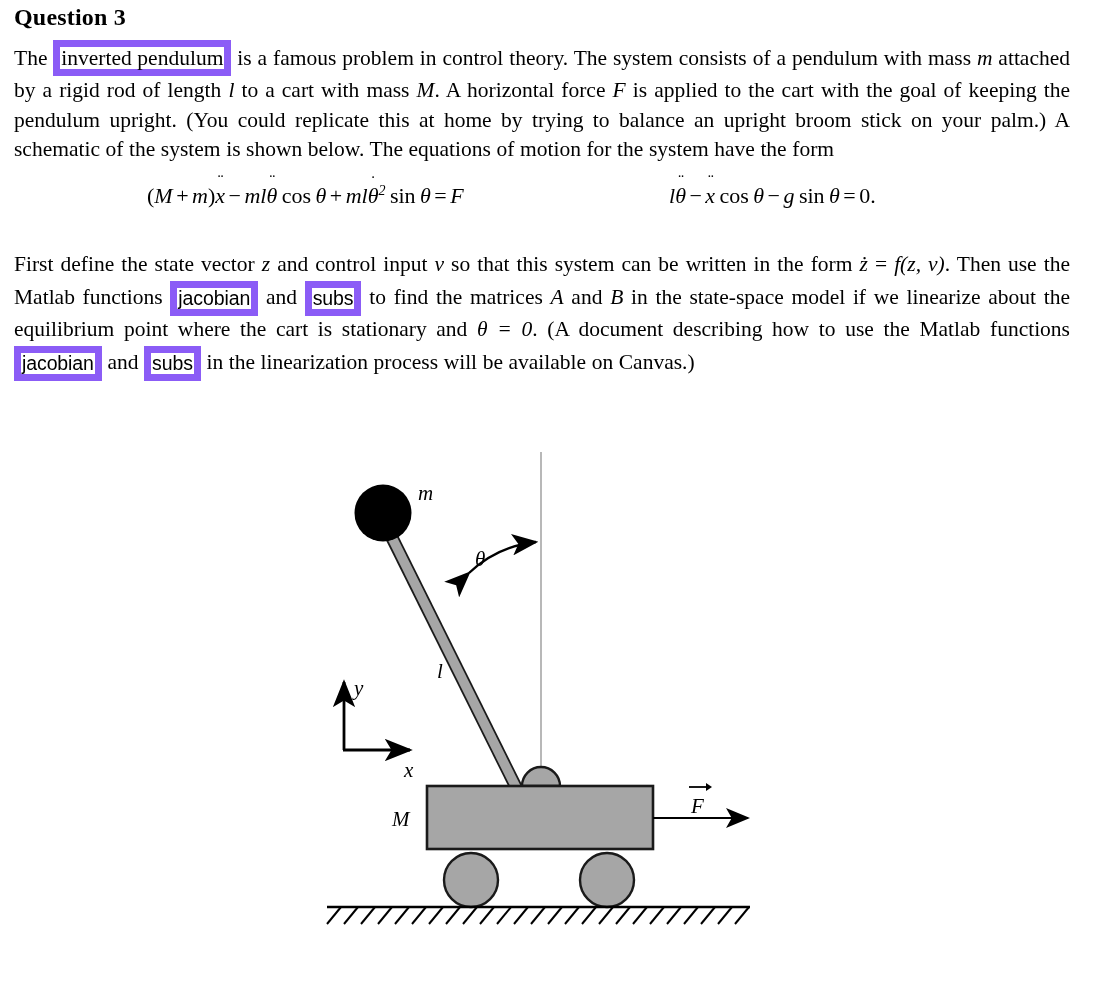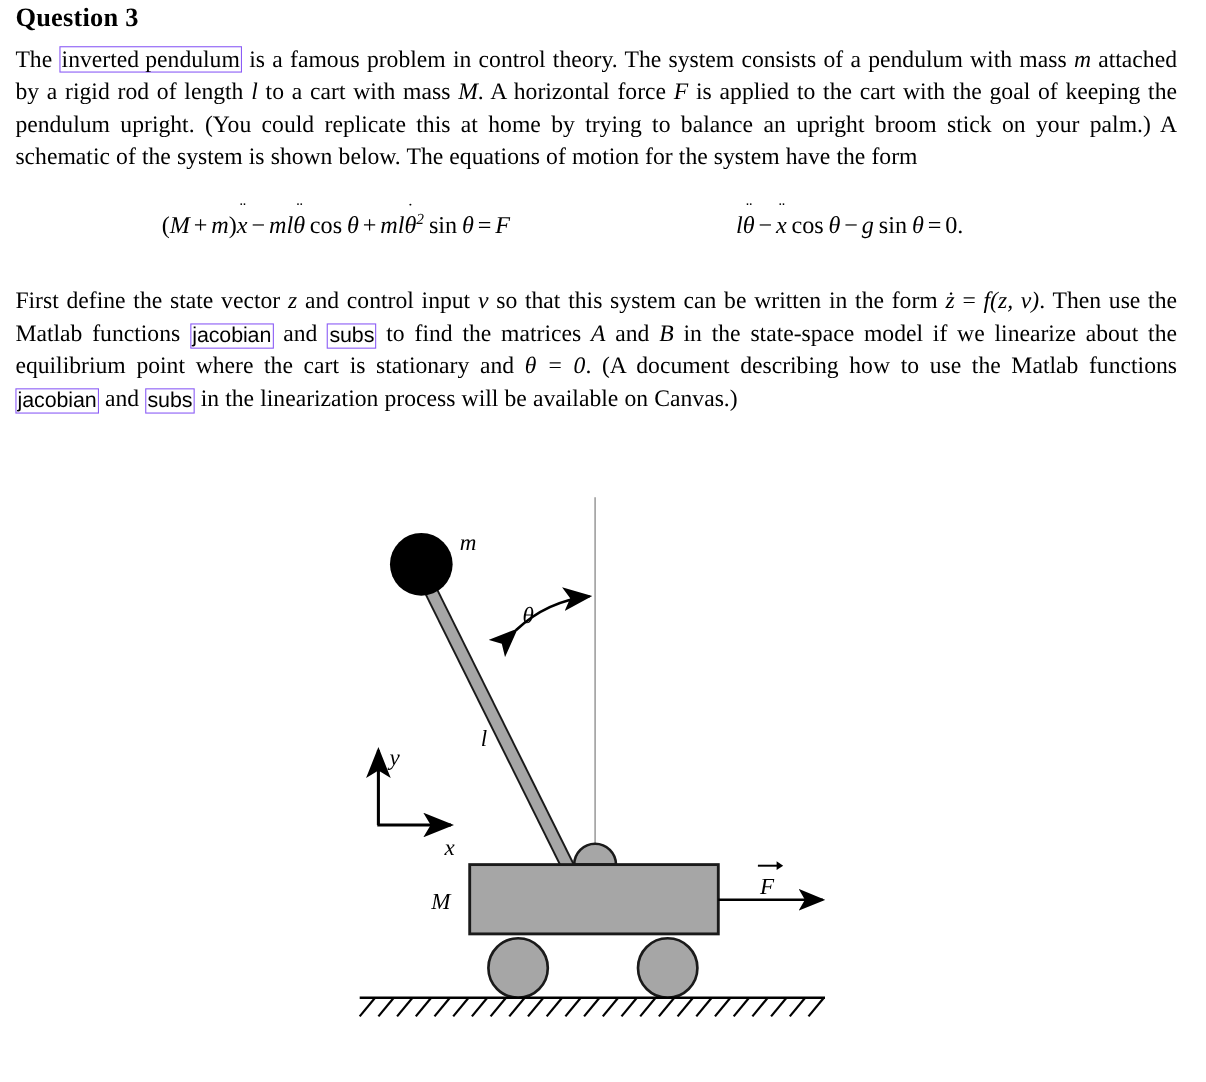--- a/index.html
+++ b/index.html
@@ -48,39 +48,39 @@
   }
   p.para.second {
     margin-top: 21px;
   }
   .mathit {
     font-style: italic;
     font-family: "Liberation Serif", "DejaVu Serif", serif;
   }
   
   .linkbox {
-    border: 1px solid #8b5cf6;
+    border: 7px solid #8b5cf6;
     padding: 0 1px;
     display: inline-block;
     line-height: 1.05;
     margin: 0 0px;
     vertical-align: baseline;
   }
   .linkbox.tt {
     font-family: Liberation Sans, sans-serif;
     font-size: 19.5px;
     letter-spacing: -0.1px;
     padding: 0 1px 1px 1px;
     position: relative;
     top: 1px;
   }
   .eqrow {
     position: relative;
     height: 56px;
-    margin-top: 24px;
+    margin-top: 8px;
   }
   .eq {
     position: absolute;
     font-size: 22px;
     white-space: nowrap;
     font-family: "Liberation Serif", "DejaVu Serif", serif;
   }
   .eq1 { left: 133px; top: 10px; }
   .eq2 { left: 655px; top: 10px; }
   .eq .it { font-style: italic; }

